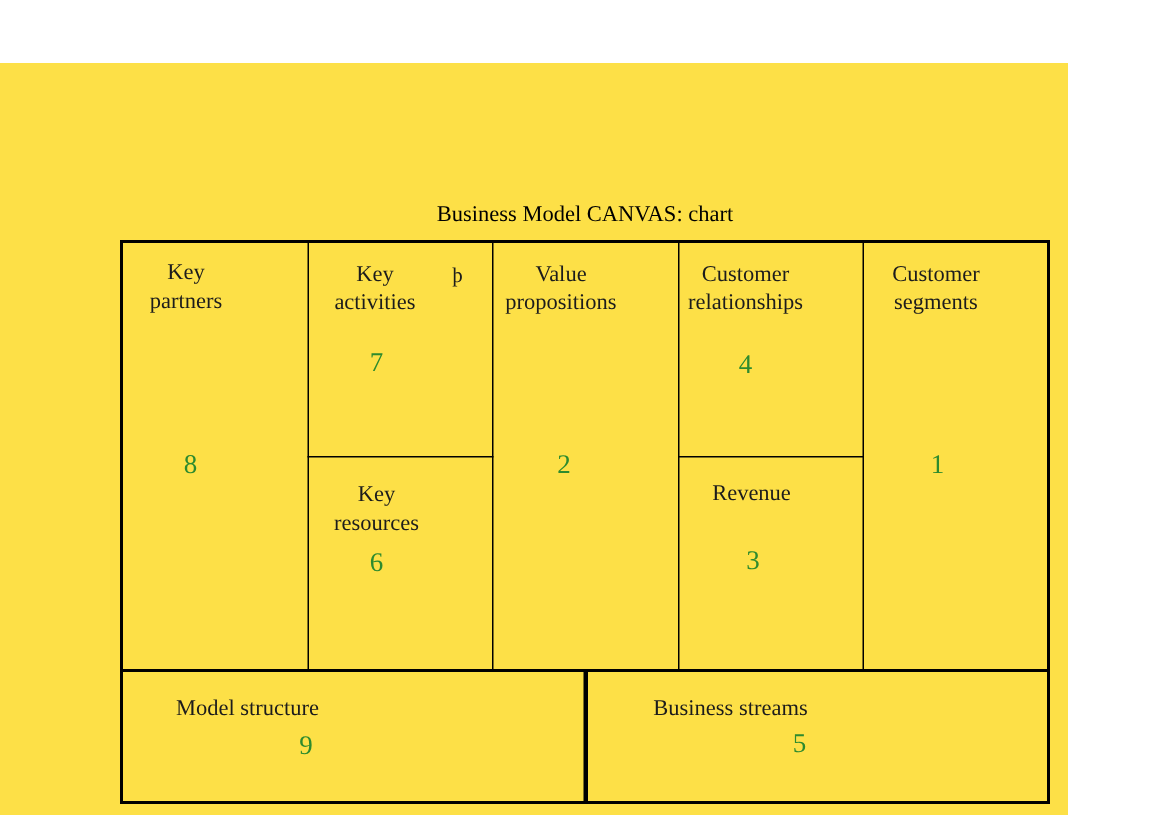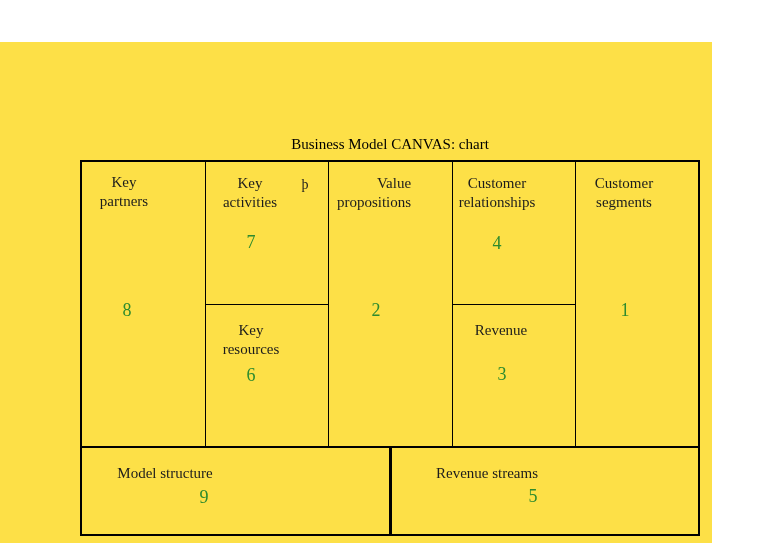--- a/index.html
+++ b/index.html
@@ -90,34 +90,34 @@
 
   <div class="abs cell-label" style="left:250px; top:151px;">Key
 activities</div>
   <div class="abs symbol" style="left:305px; top:143px;">þ</div>
   <div class="abs cell-value" style="left:251px; top:200px;">7</div>
 
   <div class="abs cell-label" style="left:251px; top:298px;">Key
 resources</div>
   <div class="abs cell-value" style="left:251px; top:333px;">6</div>
 
-  <div class="abs cell-label" style="left:374px; top:151px;text-align:right;">Value
+  <div class="abs cell-label" style="left:374px; top:151px;">Value
 propositions</div>
   <div class="abs cell-value" style="left:376px; top:268px;">2</div>
 
   <div class="abs cell-label" style="left:497px; top:151px;">Customer
 relationships</div>
   <div class="abs cell-value" style="left:497px; top:201px;">4</div>
 
   <div class="abs cell-label" style="left:501px; top:288px;">Revenue</div>
   <div class="abs cell-value" style="left:502px; top:332px;">3</div>
 
   <div class="abs cell-label" style="left:624px; top:151px;">Customer
 segments</div>
   <div class="abs cell-value" style="left:625px; top:268px;">1</div>
 
   <div class="abs cell-label" style="left:165px; top:431px;">Model structure</div>
   <div class="abs cell-value" style="left:204px; top:455px;">9</div>
 
-  <div class="abs cell-label" style="left:487px; top:431px;">Revenue streams</div>
+  <div class="abs cell-label" style="left:487px; top:431px;">Business streams</div>
   <div class="abs cell-value" style="left:533px; top:454px;">5</div>
 
 </div>
 
 </body></html>

